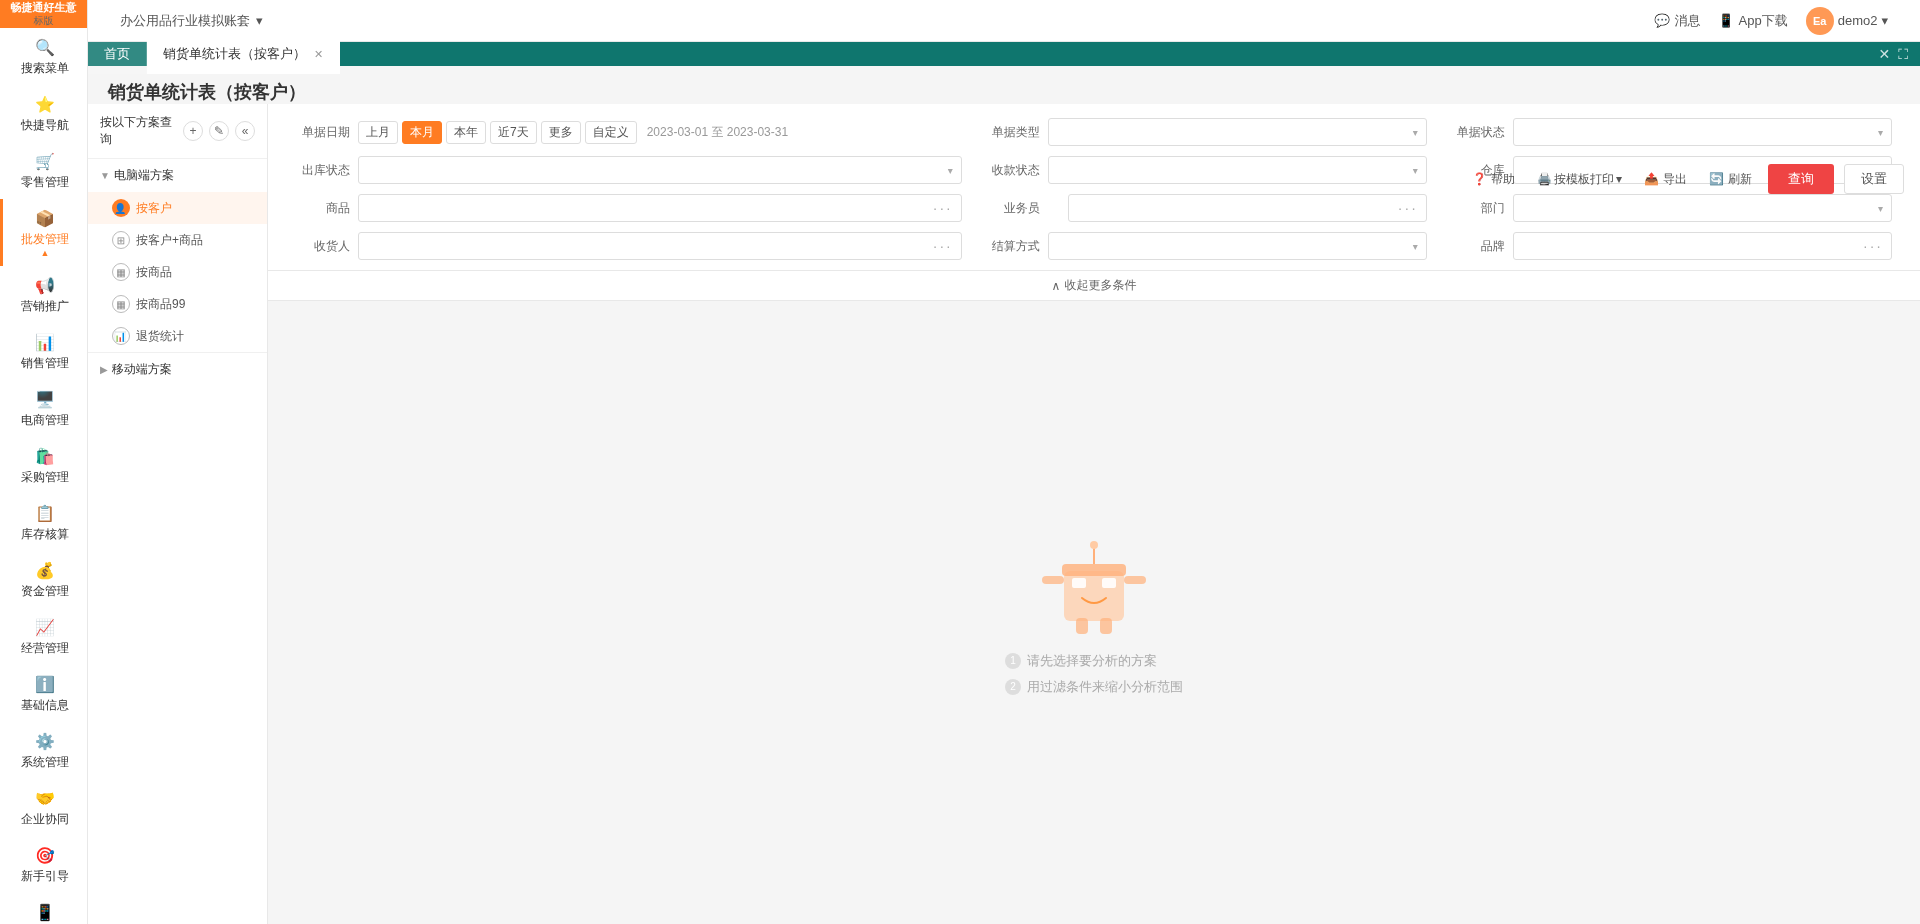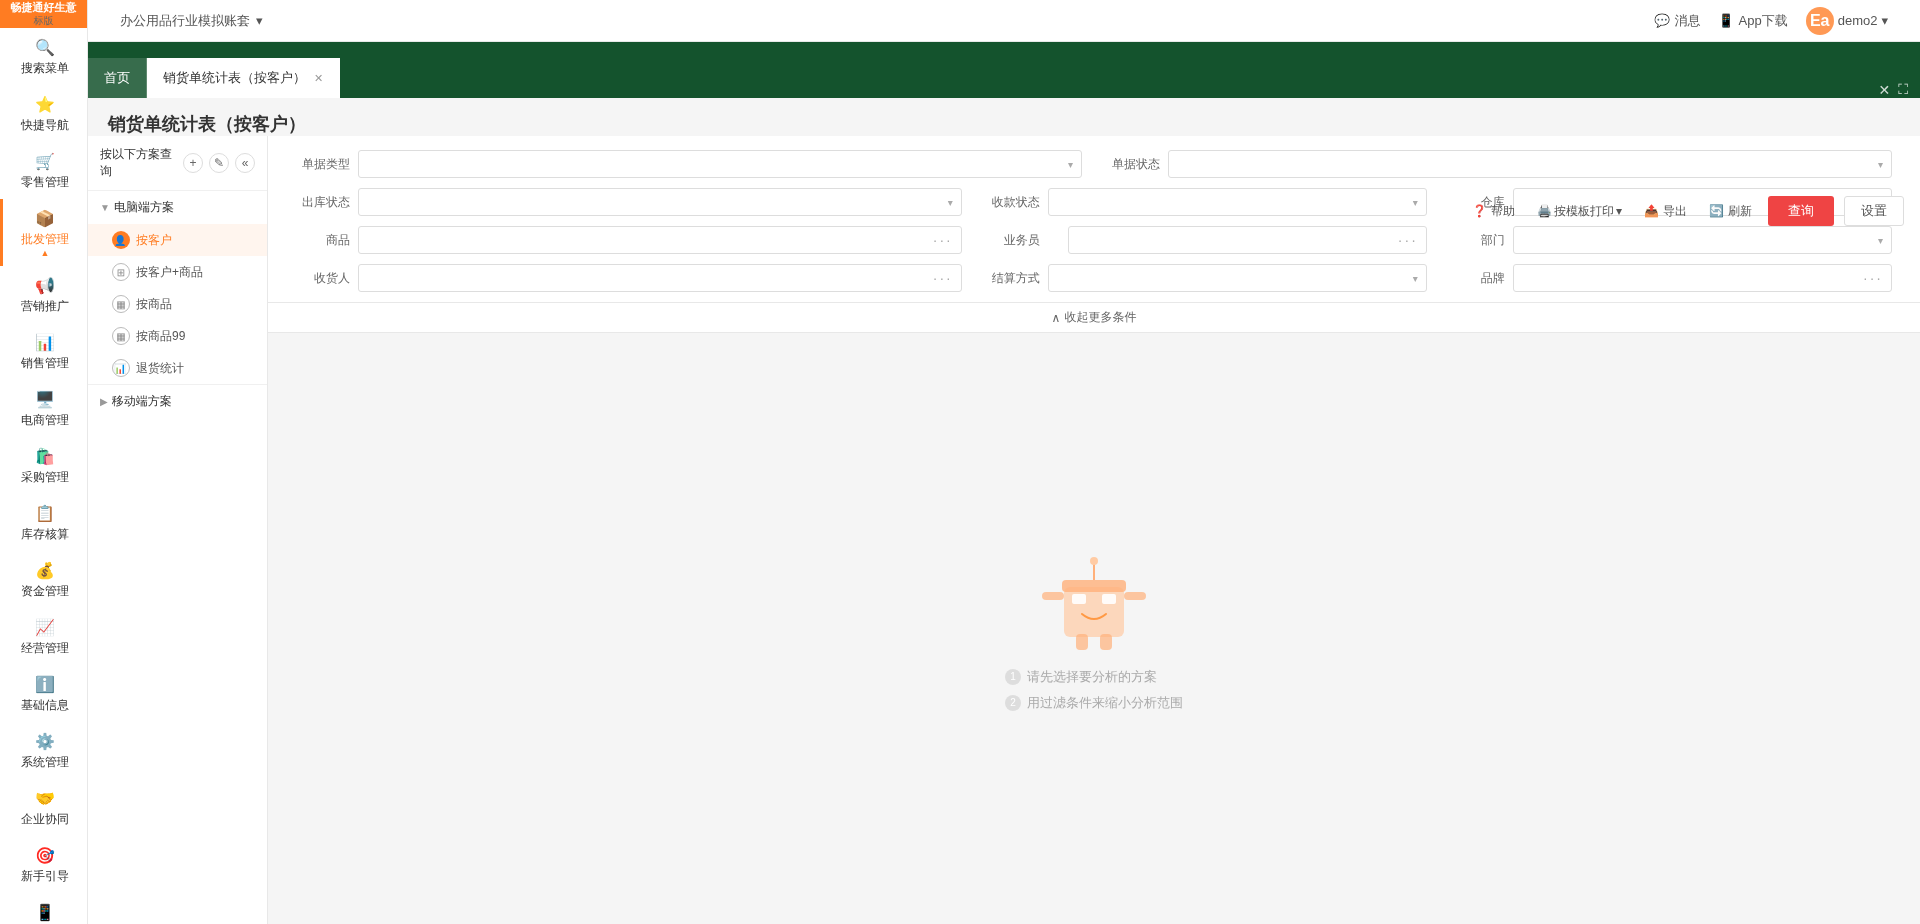--- a/index.html
+++ b/index.html
@@ -91,30 +91,30 @@
     }
     .avatar {
       width: 28px;
       height: 28px;
       border-radius: 50%;
       background: #ff9955;
       display: flex;
       align-items: center;
       justify-content: center;
       color: #fff;
-      font-size: 16px;
+      font-size: 11px;
       font-weight: bold;
     }
 
     
     .tabbar {
-      height: 56px;
-      background: #14532d;
-      display: flex;
-      align-items: flex-end;
+      height: 24px;
+      background: #0f766e;
+      display: flex;
+      align-items: center;
       padding: 0 0;
     }
     .tab {
       height: 40px;
       padding: 0 16px;
       display: flex;
       align-items: center;
       gap: 8px;
       cursor: pointer;
       color: rgba(255,255,255,0.8);
@@ -604,20 +604,34 @@
           <span class="arrow">▶</span>
           <span>移动端方案</span>
         </div>
       </div>
 
       <div class="query-panel">
 
         <div class="query-card">
 
           <div class="query-row">
+            <div class="query-col" style="flex:1.5;">
+              <span class="query-label">单据日期</span>
+              <div class="query-field">
+                <div class="date-range">
+                  <button class="date-btn">上月</button>
+                  <button class="date-btn active">本月</button>
+                  <button class="date-btn">本年</button>
+                  <button class="date-btn">近7天</button>
+                  <button class="date-btn">更多</button>
+                  <button class="date-btn">自定义</button>
+                  <span class="date-text">2023-03-01 至 2023-03-31</span>
+                </div>
+              </div>
+            </div>
             <div class="query-col" style="flex:1;">
               <span class="query-label">单据类型</span>
               <div class="select-field">
                 <span></span>
                 <span class="chevron">▾</span>
               </div>
             </div>
             <div class="query-col" style="flex:1;justify-content:space-between;">
               <span class="query-label">单据状态</span>
               <div class="select-field">

